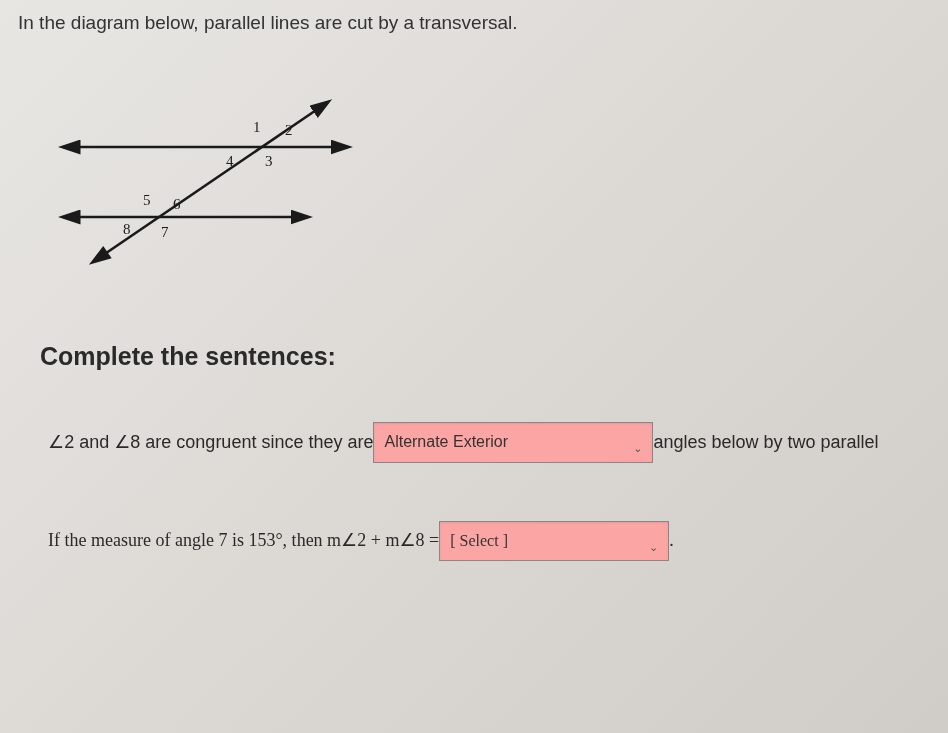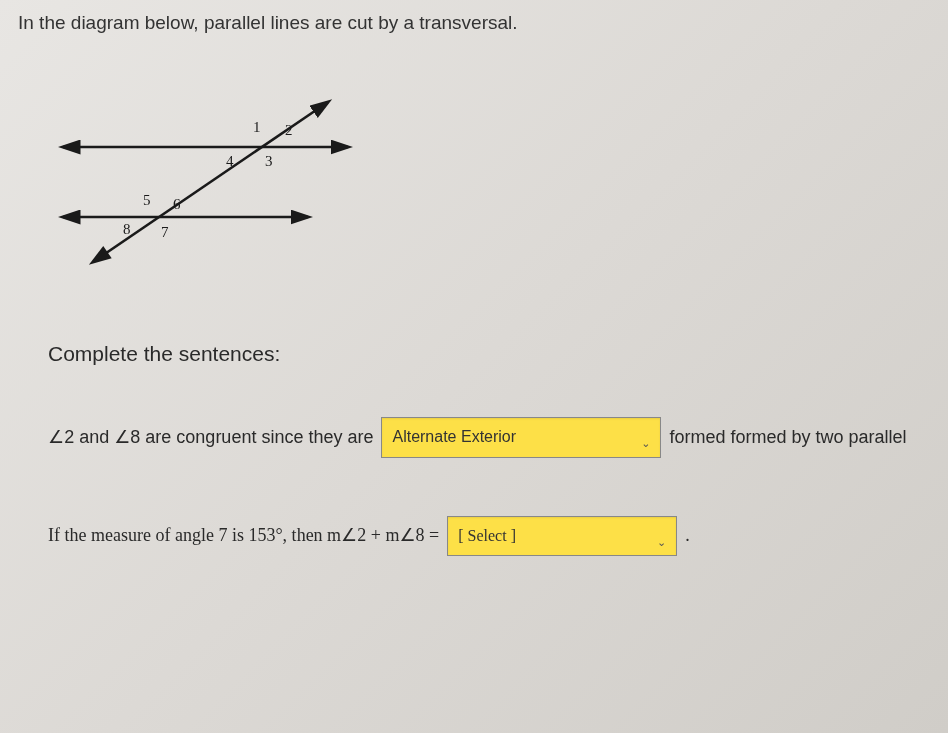--- a/index.html
+++ b/index.html
@@ -26,49 +26,48 @@
       margin: 40px 0 40px 30px;
       position: relative;
       width: 320px;
       height: 200px;
     }
     .diagram-svg {
       width: 100%;
       height: 100%;
     }
     .complete-sentences {
-      font-size: 21px;
-      font-weight: 400;
+      font-size: 25px;
+      font-weight: 700;
       color: #2a2a2a;
       margin-top: 60px;
       margin-bottom: 50px;
-      margin-left: 30px;
+      margin-left: 22px;
     }
     .sentence-block {
       margin-left: 30px;
       margin-bottom: 40px;
     }
     .sentence-line {
       display: flex;
       align-items: center;
       flex-wrap: wrap;
-      gap: 8px;
       font-size: 18px;
       color: #2a2a2a;
       line-height: 2.4;
     }
     .sentence-text {
       font-size: 18px;
       color: #2a2a2a;
     }
     .dropdown {
       display: inline-flex;
       align-items: flex-end;
       justify-content: space-between;
-      background: #fde047;
+      background: #fca5a5;
       border: 1px solid #888;
       padding: 0 10px;
       min-width: 280px;
       font-size: 16px;
       color: #333;
       cursor: pointer;
       box-shadow: inset 0 1px 2px rgba(0,0,0,0.08);
     }
     .dropdown-small {
       min-width: 230px;
@@ -132,21 +131,21 @@
 
 <div class="complete-sentences">Complete the sentences:</div>
 
 <div class="sentence-block">
   <div class="sentence-line">
     <span class="sentence-text">∠2 and ∠8 are congruent since they are</span>
     <span class="dropdown">
       <span class="dropdown-value">Alternate Exterior</span>
       <span class="chevron">⌄</span>
     </span>
-    <span class="sentence-text">formed formed by two parallel</span>
+    <span class="sentence-text">angles below by two parallel</span>
   </div>
 </div>
 
 <div class="sentence-block" style="margin-top:55px;font-family:Liberation Serif, serif;">
   <div class="sentence-line">
     <span class="sentence-text">If the measure of angle 7 is 153°, then m∠2 + m∠8 =</span>
     <span class="dropdown dropdown-small">
       <span class="dropdown-value">[ Select ]</span>
       <span class="chevron">⌄</span>
     </span>

